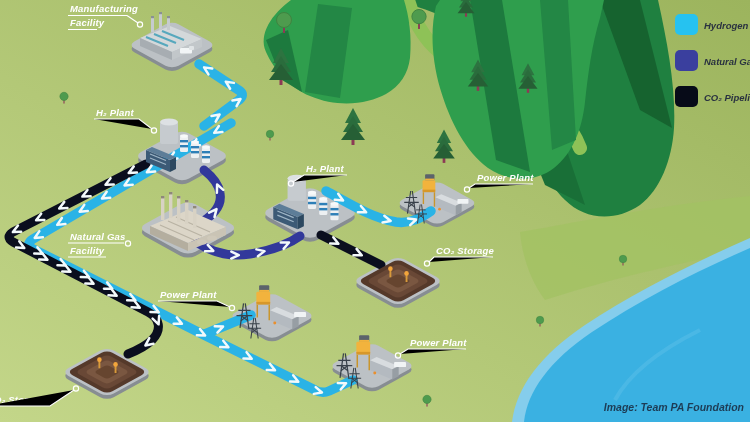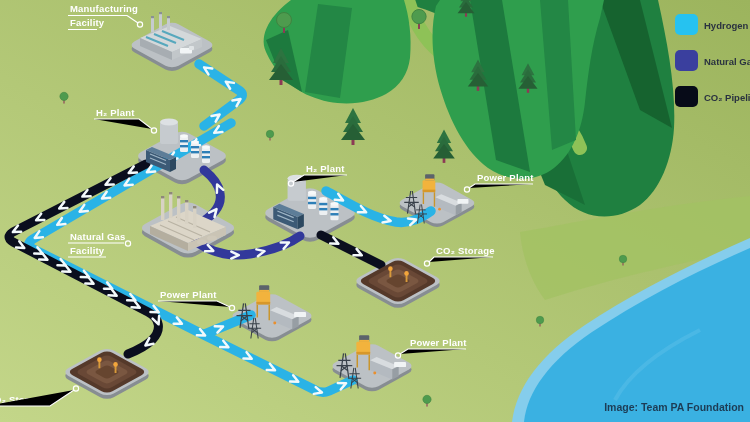--- a/index.html
+++ b/index.html
@@ -1,17 +1,17 @@
 <!DOCTYPE html>
 <html><head>
 <meta charset="utf-8">
 <style>
   html,body{margin:0;padding:0;background:#222;}
   #stage{position:relative;width:750px;height:422px;overflow:hidden;
-         font-family:"Liberation Sans", sans-serif;}
+         font-family:"Liberation Sans", sans-serif;font-style:italic;}
   #stage svg{position:absolute;left:0;top:0;display:block;}
   text{font-family:"Liberation Sans","DejaVu Sans",sans-serif;}
   .flabel{font-size:9.5px;font-weight:bold;fill:#ffffff;letter-spacing:.2px;}
   .lrule{stroke:#ffffff;stroke-width:1.1;}
   .lcirc{fill:none;stroke:#ffffff;stroke-width:1.2;}
   .legend-label{font-size:9.5px;font-weight:bold;fill:#2a3240;}
   .credit{font-size:10.5px;font-weight:bold;fill:#1d3c55;}
   .pipe{fill:none;stroke-linecap:round;stroke-linejoin:round;}
 </style>
 </head>

